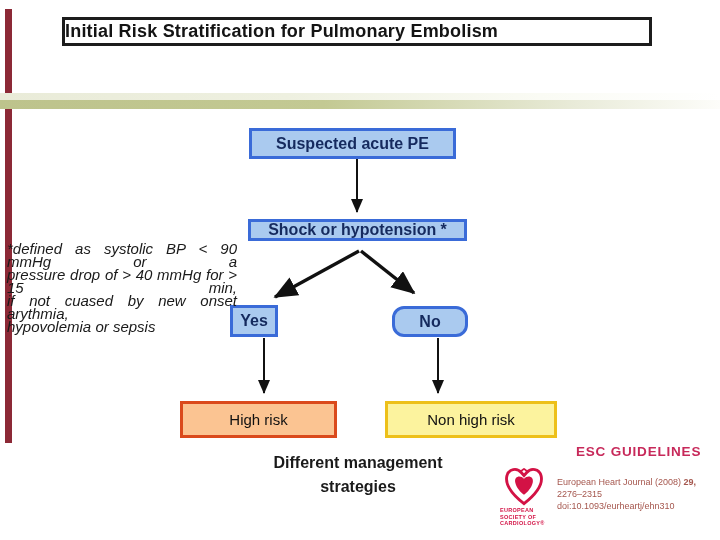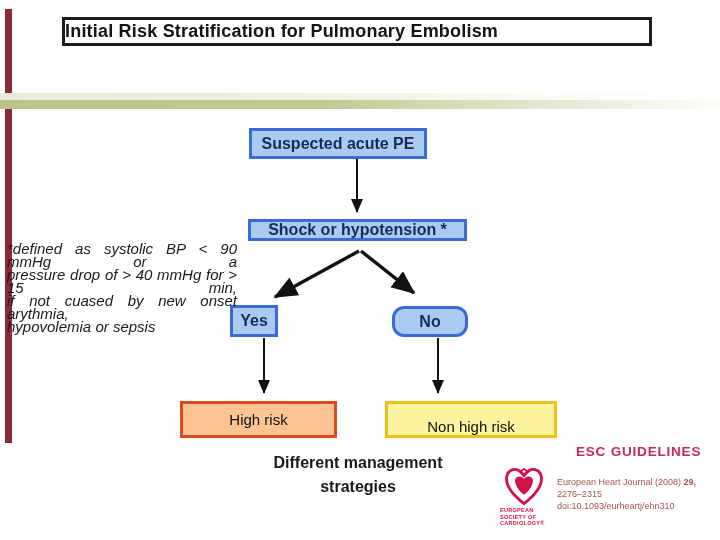--- a/index.html
+++ b/index.html
@@ -32,35 +32,35 @@
     left:0; top:100px; width:720px; height:9px;
     background:linear-gradient(90deg,#bdc38c 0%,#c3c993 45%,#e9ebd9 80%,#fdfdfa 100%);
   }
 
   
   .node {
     display:flex; align-items:center; justify-content:center;
     border:3px solid #3a6bd8; background:#aacaef;
     color:#152a5e; font-weight:600; font-size:16px;
   }
-  .node-suspected { left:249px; top:128px; width:178px; height:31px; }
+  .node-suspected { left:249px; top:128px; width:207px; height:31px; }
   .node-shock     { left:248px; top:219px; width:219px; height:22px; }
   .node-yes       { left:230px; top:305px; width:48px;  height:32px; }
   .node-no        { left:392px; top:306px; width:76px;  height:31px;border-radius:12px; }
 
   .node-highrisk {
     left:180px; top:401px; width:157px; height:37px;
     border:3px solid #da4a1c; background:#fbc492;
     display:flex; align-items:center; justify-content:center;
     color:#111; font-size:15px;
   }
   .node-nonhigh {
     left:385px; top:401px; width:172px; height:37px;
     border:3px solid #edc01a; background:#fcf39e;
-    display:flex; align-items:flex-end; justify-content:center;
+    display:flex; align-items:center; justify-content:center;
     color:#111; font-size:15px;
   }
 
   
   .footnote {
     left:7px; top:242px; width:230px;
     font-style:italic; font-size:15px; line-height:13px; color:#1a1a1a;
   }
   .footnote .jl { text-align:justify; text-align-last:justify; }
   .footnote .ll { text-align:left; }

